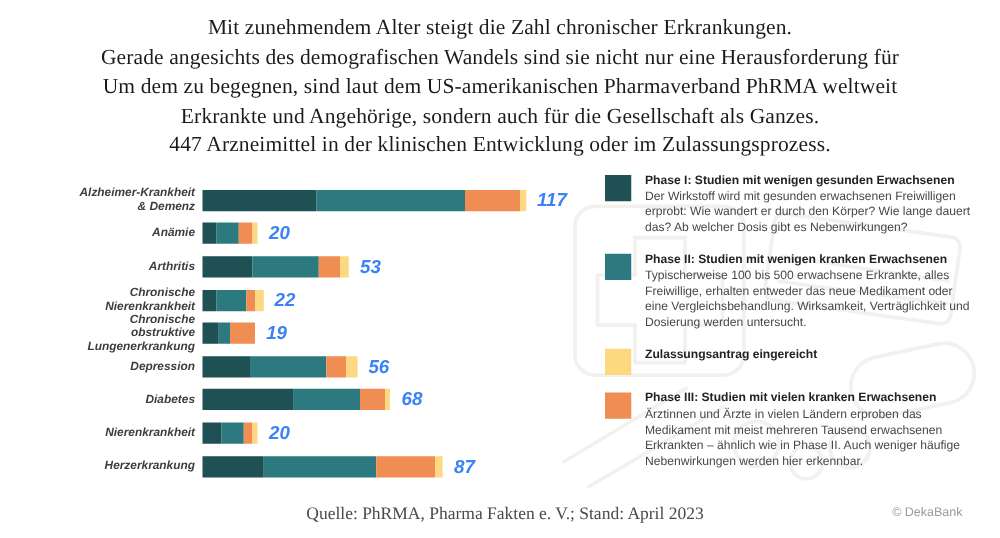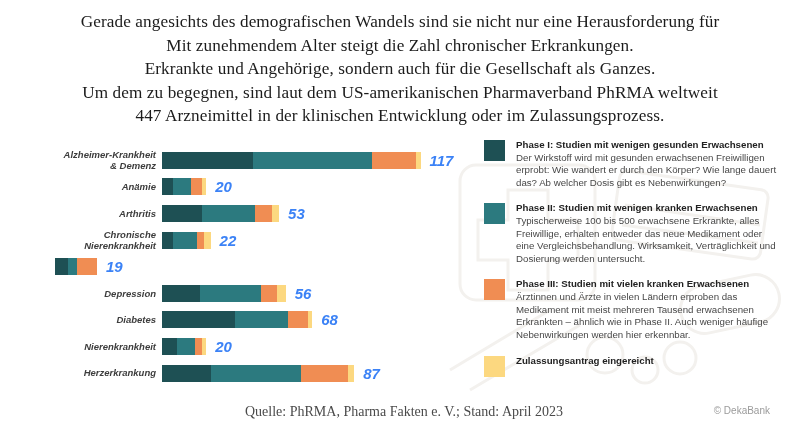--- a/index.html
+++ b/index.html
@@ -47,24 +47,24 @@
     <line x1="192" y1="105" x2="328" y2="123"></line>
     <rect x="250" y="160" width="100" height="48" rx="24" transform="rotate(-12 300 184)"></rect>
     <circle cx="175" cy="235" r="18"></circle>
     <circle cx="215" cy="250" r="13"></circle>
     <circle cx="250" cy="238" r="16"></circle>
     <path d="M20 250 L120 190 M40 270 L150 205"></path>
   </g>
 </svg>
 
 <div class="title">
+  <div>Mit zunehmendem Alter steigt die Zahl chronischer Erkrankungen.</div>
   <div>Gerade angesichts des demografischen Wandels sind sie nicht nur eine Herausforderung für</div>
-  <div>Mit zunehmendem Alter steigt die Zahl chronischer Erkrankungen.</div>
+  <div>Um dem zu begegnen, sind laut dem US-amerikanischen Pharmaverband PhRMA weltweit</div>
   <div>Erkrankte und Angehörige, sondern auch für die Gesellschaft als Ganzes.</div>
-  <div>Um dem zu begegnen, sind laut dem US-amerikanischen Pharmaverband PhRMA weltweit</div>
   <div>447 Arzneimittel in der klinischen Entwicklung oder im Zulassungsprozess.</div>
 </div>
 
 <div class="chart" id="chart">
     <div class="row">
       <div class="cat">Alzheimer-Krankheit &amp; Demenz</div>
       <div class="bar">
         <span class="seg" style="width: 90.61px; background: rgb(30, 80, 84);"></span>
         <span class="seg" style="width: 119.34px; background: rgb(44, 122, 127);"></span>
         <span class="seg" style="width: 44.2px; background: rgb(240, 141, 83);"></span>
@@ -96,20 +96,21 @@
       <div class="cat">Chronische Nierenkrankheit</div>
       <div class="bar">
         <span class="seg" style="width: 11.05px; background: rgb(30, 80, 84);"></span>
         <span class="seg" style="width: 24.31px; background: rgb(44, 122, 127);"></span>
         <span class="seg" style="width: 6.63px; background: rgb(240, 141, 83);"></span>
         <span class="seg" style="width: 6.63px; background: rgb(252, 216, 128);"></span>
       </div>
       <span class="total">22</span>
     </div>
     <div class="row">
+      <div class="cat">Chronische obstruktive Lungenerkrankung</div>
       <div class="bar">
         <span class="seg" style="width: 13.26px; background: rgb(30, 80, 84);"></span>
         <span class="seg" style="width: 8.84px; background: rgb(44, 122, 127);"></span>
         <span class="seg" style="width: 19.89px; background: rgb(240, 141, 83);"></span>
       </div>
       <span class="total">19</span>
     </div>
     <div class="row">
       <div class="cat">Depression</div>
       <div class="bar">
@@ -155,25 +156,25 @@
 <div class="legend" id="legend">
     <div class="legend-item">
       <div class="swatch" style="background: rgb(30, 80, 84);"></div>
       <div class="legend-text"><span class="legend-title">Phase I: Studien mit wenigen gesunden Erwachsenen</span><span>Der Wirkstoff wird mit gesunden erwachsenen Freiwilligen erprobt: Wie wandert er durch den Körper? Wie lange dauert das? Ab welcher Dosis gibt es Nebenwirkungen?</span></div>
     </div>
     <div class="legend-item">
       <div class="swatch" style="background: rgb(44, 122, 127);"></div>
       <div class="legend-text"><span class="legend-title">Phase II: Studien mit wenigen kranken Erwachsenen</span><span>Typischerweise 100 bis 500 erwachsene Erkrankte, alles Freiwillige, erhalten entweder das neue Medikament oder eine Vergleichsbehandlung. Wirksamkeit, Verträglichkeit und Dosierung werden untersucht.</span></div>
     </div>
     <div class="legend-item">
-      <div class="swatch" style="background: rgb(240, 141, 83);"></div>
-      <div class="legend-text"><span class="legend-title">Phase III: Studien mit vielen kranken Erwachsenen</span><span>Ärztinnen und Ärzte in vielen Ländern erproben das Medikament mit meist mehreren Tausend erwachsenen Erkrankten – ähnlich wie in Phase II. Auch weniger häufige Nebenwirkungen werden hier erkennbar.</span></div>
-    </div>
-    <div class="legend-item">
       <div class="swatch" style="background: rgb(252, 216, 128);"></div>
       <div class="legend-text">
         <span class="legend-title">Zulassungsantrag eingereicht</span>
       </div>
+    </div>
+    <div class="legend-item">
+      <div class="swatch" style="background: rgb(240, 141, 83);"></div>
+      <div class="legend-text"><span class="legend-title">Phase III: Studien mit vielen kranken Erwachsenen</span><span>Ärztinnen und Ärzte in vielen Ländern erproben das Medikament mit meist mehreren Tausend erwachsenen Erkrankten – ähnlich wie in Phase II. Auch weniger häufige Nebenwirkungen werden hier erkennbar.</span></div>
     </div>
   </div>
 
 <div class="source">Quelle: PhRMA, Pharma Fakten e. V.; Stand: April 2023</div>
 <div class="credit">© DekaBank</div>
 
 </body></html>

